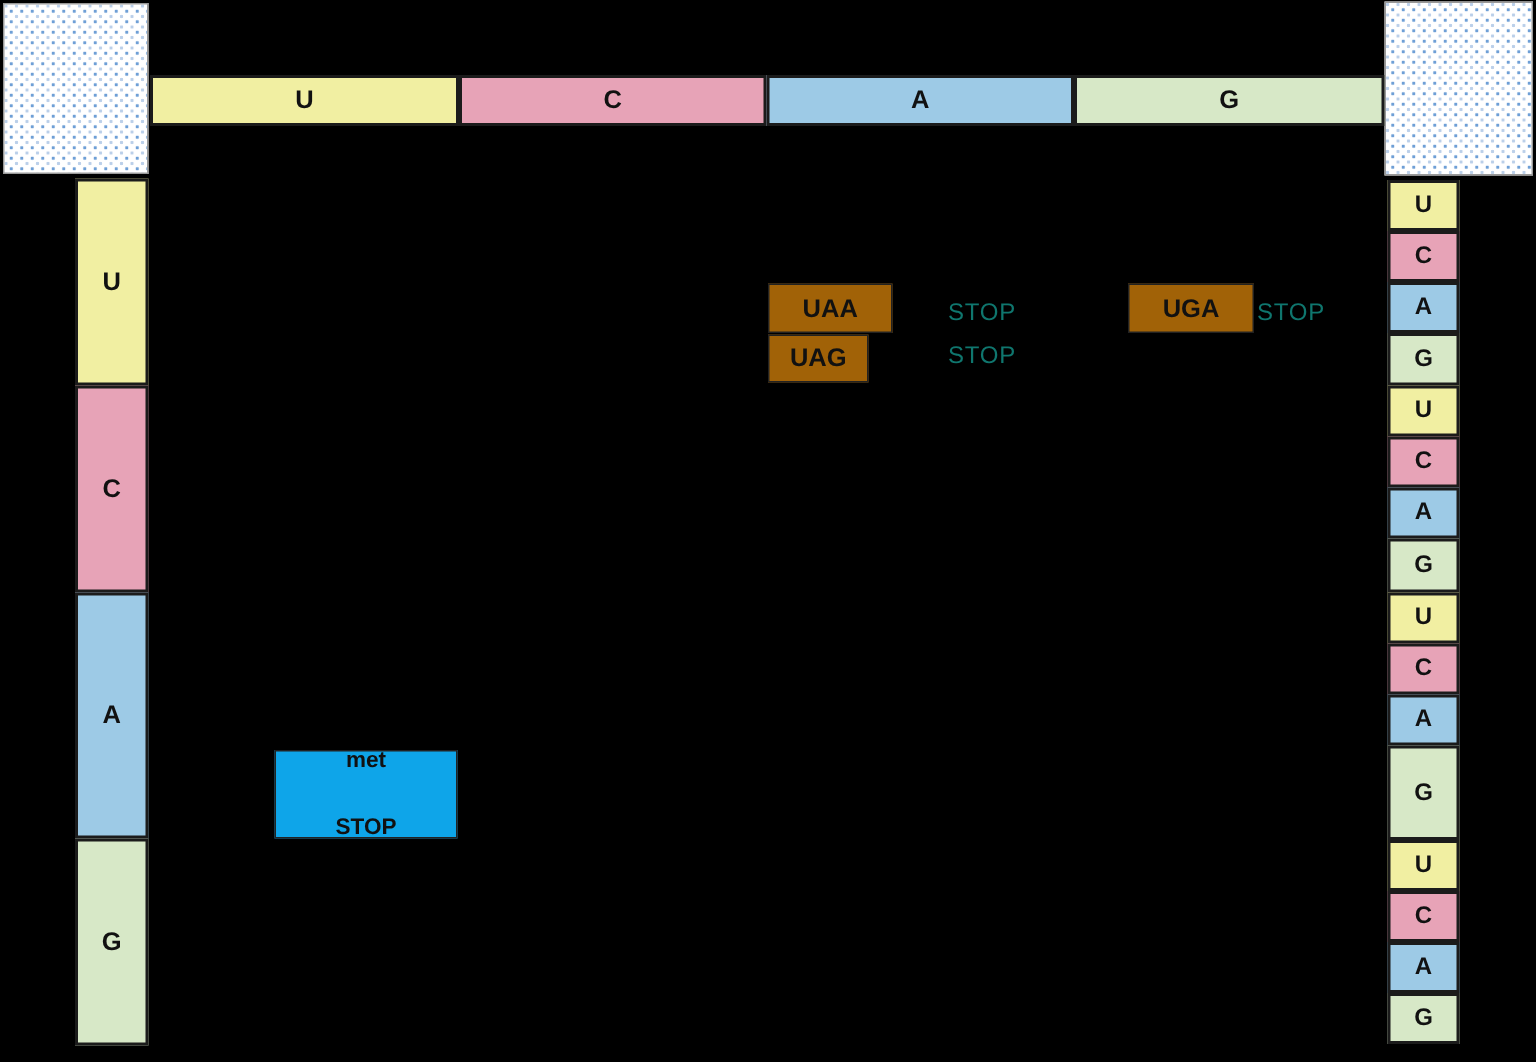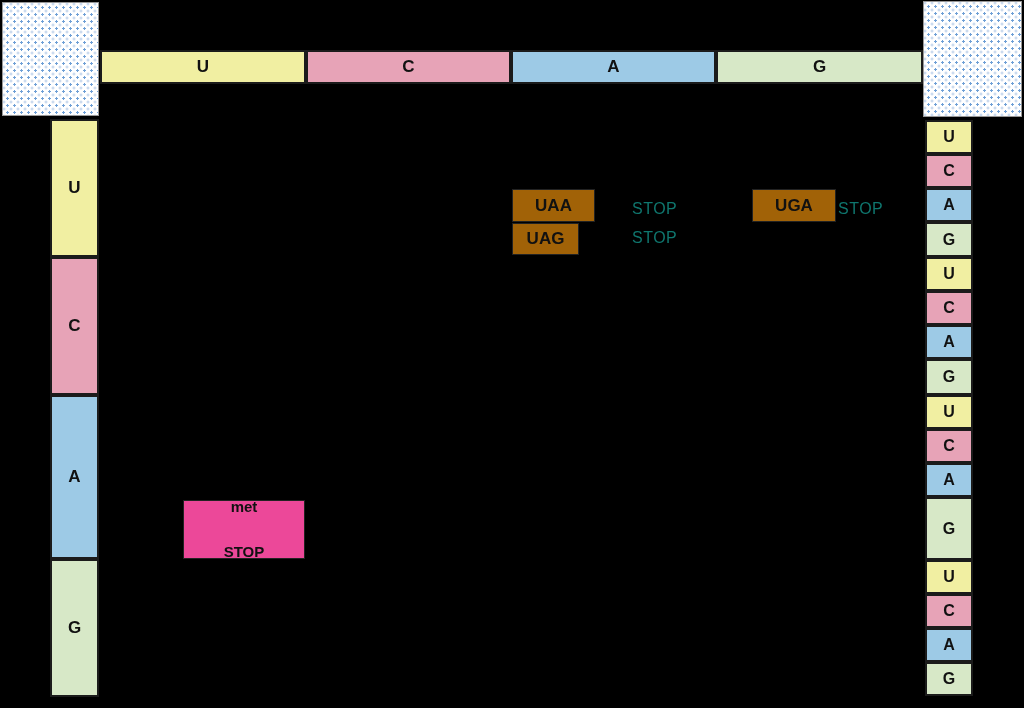--- a/index.html
+++ b/index.html
@@ -58,21 +58,21 @@
     border: 1.5px solid #222;
     display: flex;
     align-items: center;
     justify-content: center;
     font-size: 17px;
     font-weight: 600;
     color: #111;
   }
   .stop-codon { background: #a16207; }
   .start-codon {
-    background: #ec4899;
+    background: #0ea5e9;
     flex-direction: column;
     font-size: 15px;
     font-weight: 700;
     line-height: 1.5;
     gap: 23px;
   }
   .stoplabel {
     position: absolute;
     width: 56px;
     height: 17px;

